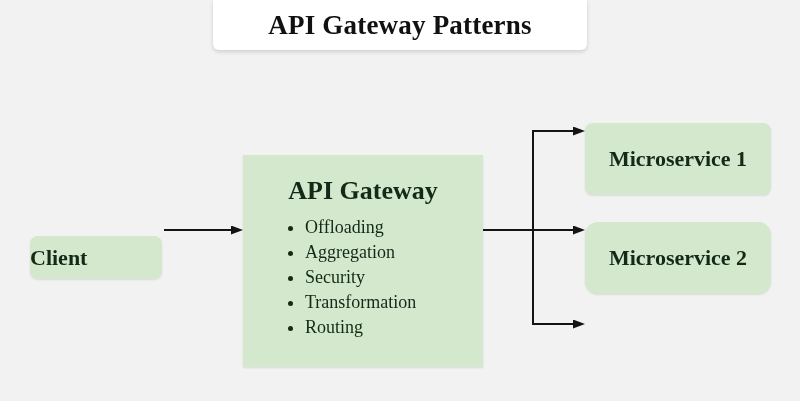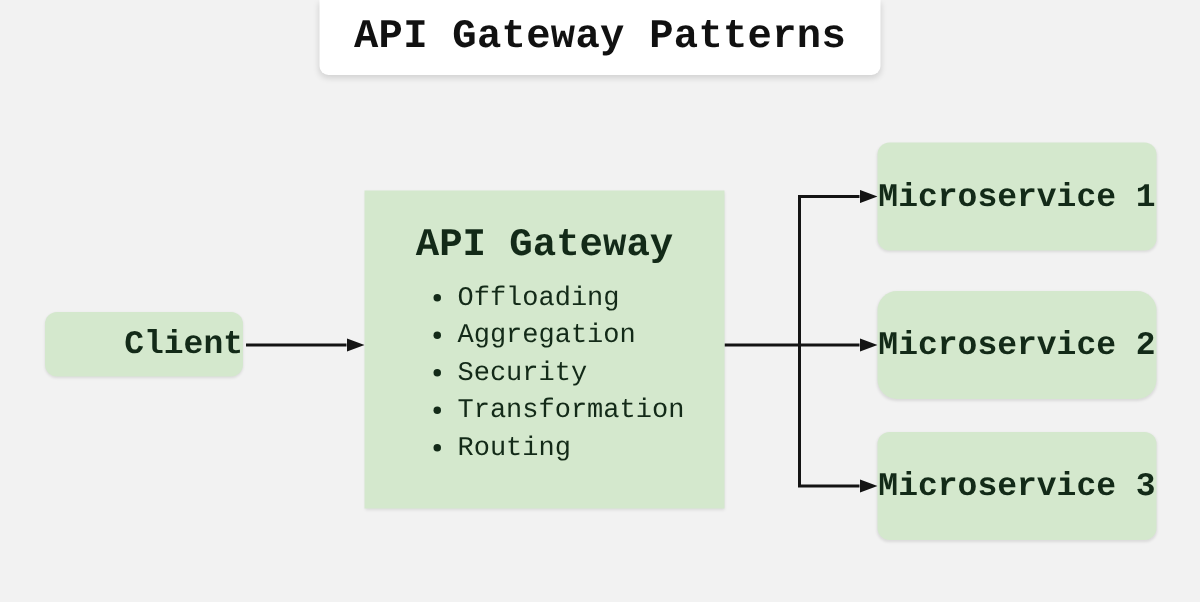--- a/index.html
+++ b/index.html
@@ -10,21 +10,21 @@
     --arrow: #141414;
     --title-box-bg: #ffffff;
   }
   * { box-sizing: border-box; }
   html, body { margin: 0; padding: 0; background: var(--background); }
   .canvas {
     position: relative;
     width: 800px;
     height: 373px;
     background: var(--background);
-    font-family: Liberation Mono, monospace;
+    font-family: Liberation Serif, serif;
     overflow: hidden;
   }
   .connectors {
     position: absolute;
     left: 0; top: 0;
     width: 800px; height: 401px;
     pointer-events: none;
   }
   .title-box {
     position: absolute;
@@ -40,25 +40,26 @@
     font-weight: bold;
     color: var(--title-text);
     letter-spacing: 0.2px;
   }
   .node {
     position: absolute;
     background: var(--node-fill);
     color: var(--node-text);
     border-radius: 8px;
     box-shadow: 0 1px 2px rgba(0,0,0,0.10);
+    margin-top: 28px;
   }
   .client {
     left: 30px; top: 208px;
     width: 132px; height: 43px;
-    display: flex; align-items: center; justify-content: flex-end;
+    display: flex; align-items: center; justify-content: flex-start;
     font-size: 22px; font-weight: bold;
   }
   .gateway {
     left: 243px; top: 127px;
     width: 240px; height: 212px;
     border-radius: 0;
   }
   .gateway-title {
     margin-top: 21px;
     text-align: center;
@@ -117,17 +118,14 @@
       <li>Routing</li>
     </ul>
   </div>
 
   <div class="node ms ms1">
     <span>Microservice 1</span>
   </div>
   <div class="node ms ms2">
     <span>Microservice 2</span>
   </div>
-  <div class="node ms ms3">
-    <span>Microservice 3</span>
-  </div>
 
 </div>
 
 </body></html>

